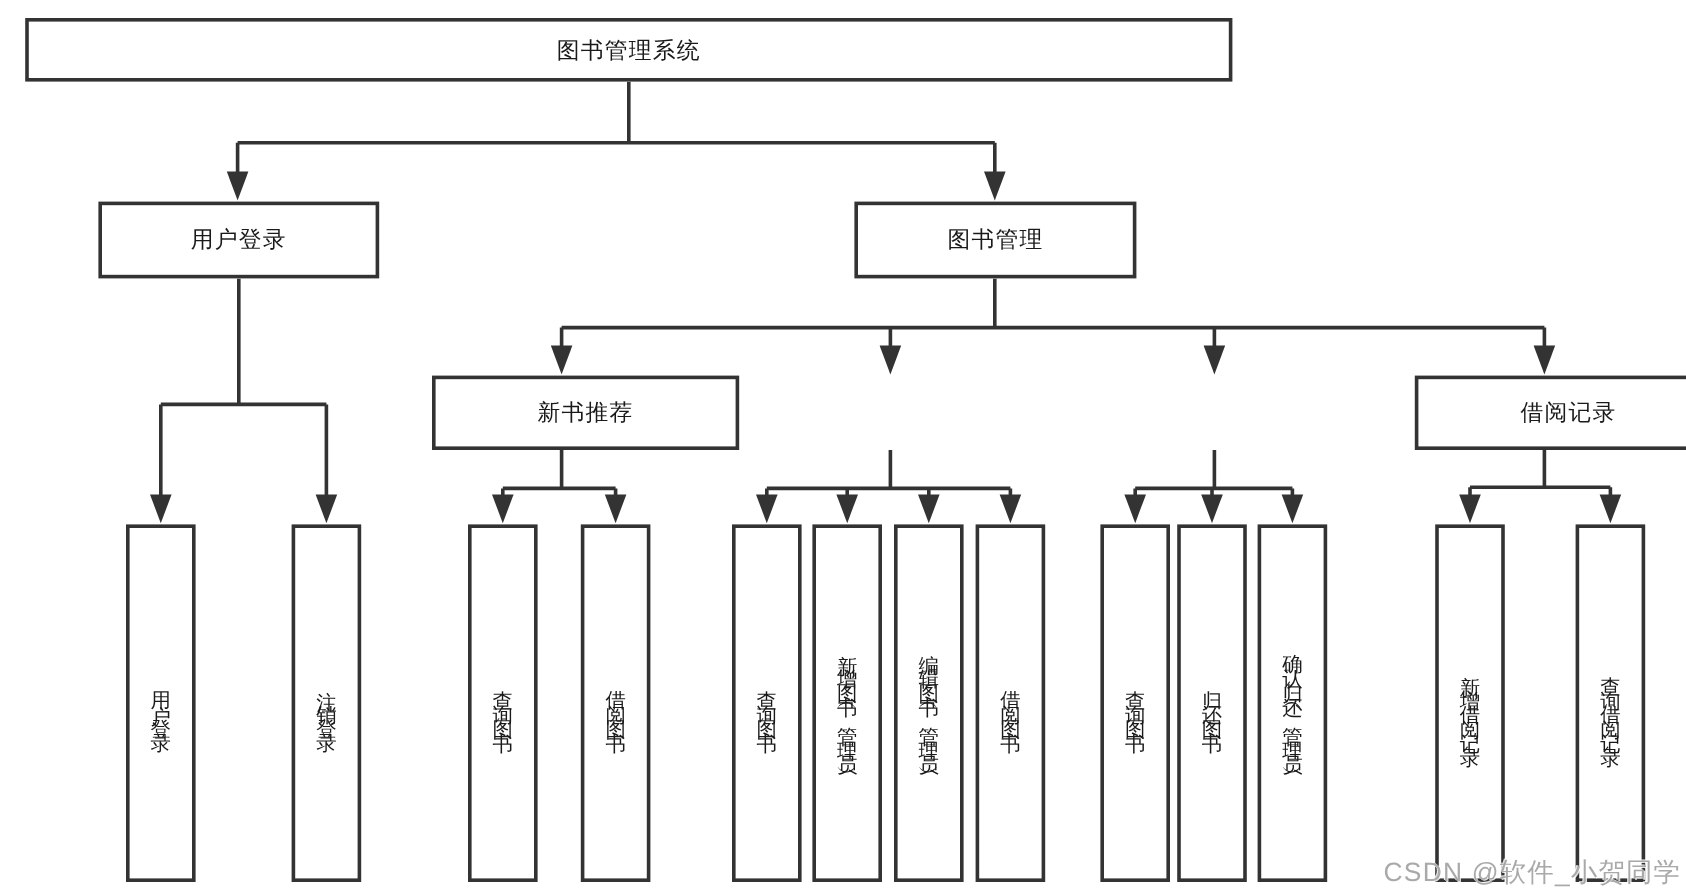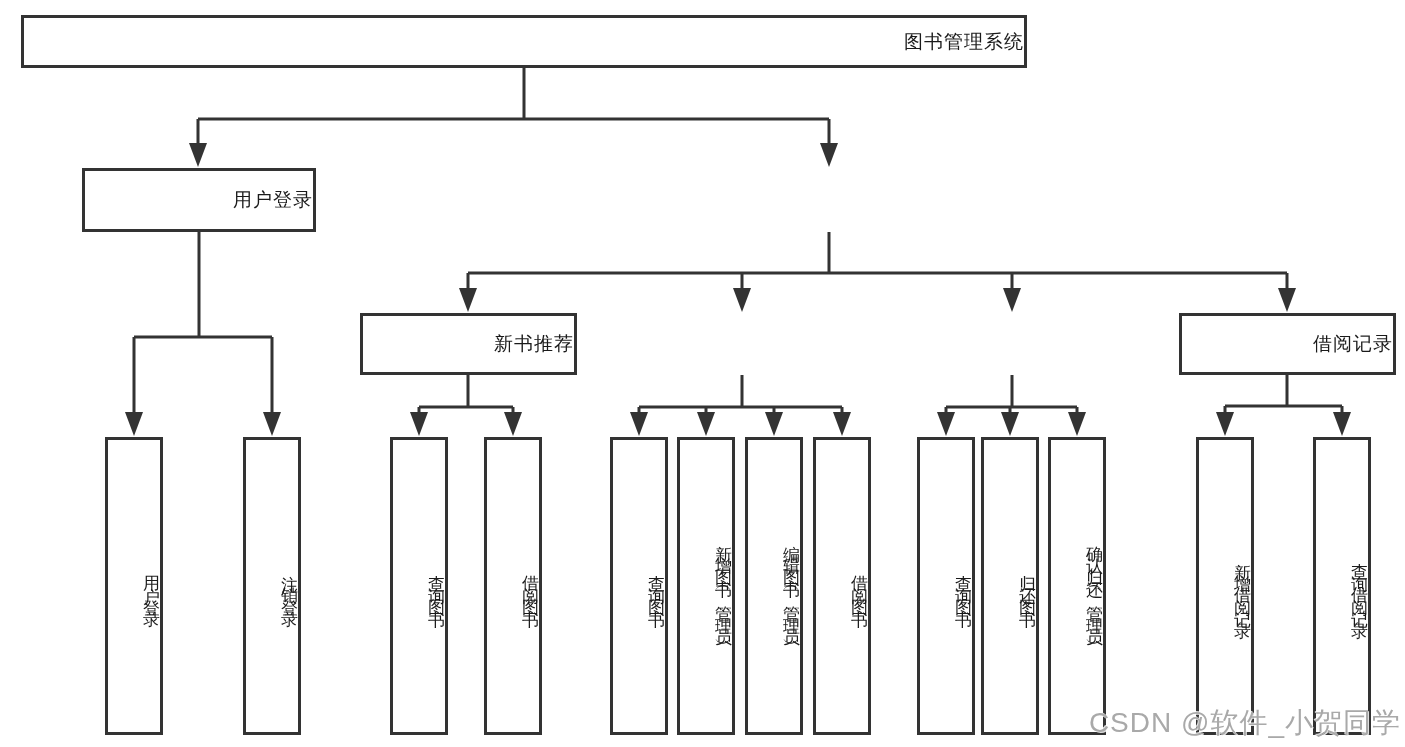--- a/index.html
+++ b/index.html
@@ -30,30 +30,30 @@
   .edges path.arrow{
     fill:var(--line);
     stroke:none;
   }
   .box{
     position:absolute;
     background:#fff;
     border:3px solid var(--line);
     display:flex;
     align-items:center;
-    justify-content:flex-end;
+    justify-content:center;
   }
   .root{
     left:21px;top:15px;width:1006px;height:53px;
   }
   .l2{
     top:168px;width:234px;height:64px;
   }
   .l3{
-    top:313px;width:217px;height:62px;
+    top:313px;width:256px;height:62px;
   }
   .leaf{
     top:437px;width:58px;height:298px;
   }
   .hlabel{
     font-size:19px;
     letter-spacing:1px;
     color:var(--text);
     white-space:nowrap;
   }
@@ -62,21 +62,21 @@
     text-orientation:mixed;
     font-size:17px;
     line-height:1;
     letter-spacing:12px;
     color:var(--text);
   }
   .watermark{
     position:absolute;
     right:4px;
     bottom:5px;
-    font-size:28px;
+    font-size:22px;
     letter-spacing:1px;
     color:#a9a9a9;
     text-shadow:1px 1px 0 rgba(255,255,255,.85), -1px -1px 0 rgba(255,255,255,.85);
     white-space:nowrap;
   }
 </style>
 </head>
 <body>
 
 <div class="stage">
@@ -124,20 +124,23 @@
     </g>
   </svg>
 
   <div class="box root">
     <span class="hlabel">图书管理系统</span>
   </div>
 
   <div class="box l2" style="left:82px">
     <span class="hlabel">用户登录</span>
   </div>
+  <div class="box l2" style="left:712px;width:235px">
+    <span class="hlabel">图书管理</span>
+  </div>
 
   <div class="box l3" style="left:360px">
     <span class="hlabel">新书推荐</span>
   </div>
   <div class="box l3" style="left:1179px">
     <span class="hlabel">借阅记录</span>
   </div>
 
   <div class="box leaf" style="left:105px">
     <span class="vlabel">用户登录</span>

